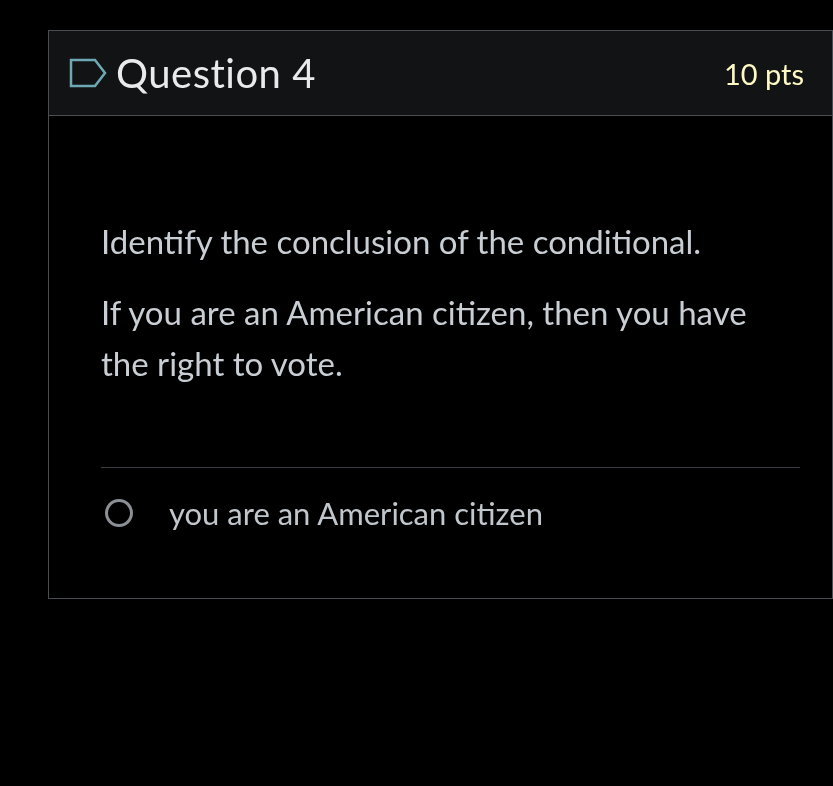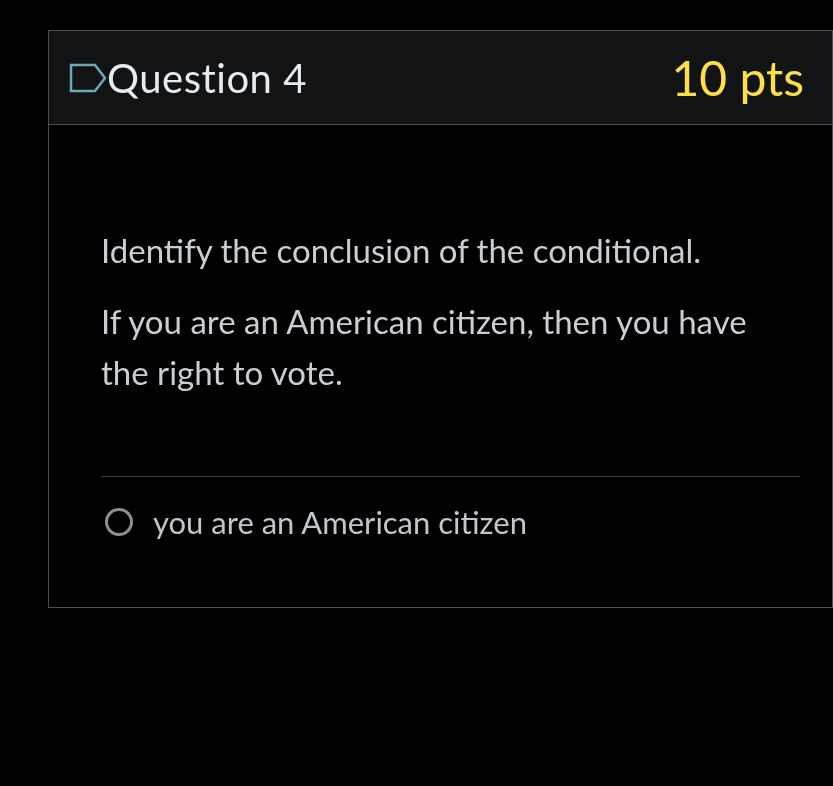--- a/index.html
+++ b/index.html
@@ -25,57 +25,57 @@
       display: flex;
       align-items: center;
       justify-content: space-between;
       padding: 18px 28px 18px 20px;
       background: #111315;
       border-bottom: 1px solid #4a4e52;
     }
     .header-left {
       display: flex;
       align-items: center;
-      gap: 0;
+      gap: 9px;
     }
     .tag-icon {
       width: 38px;
       height: 30px;
       flex-shrink: 0;
     }
     .question-title {
       font-size: 40px;
       font-weight: 400;
       color: #e8ebed;
       letter-spacing: 0.5px;
     }
     .points {
-      font-size: 48px;
+      font-size: 29px;
       font-weight: 400;
-      color: #fde047;
+      color: #fef9c3;
     }
     .question-body {
       padding: 100px 32px 40px 52px;
     }
     .prompt-line {
       font-size: 33px;
       line-height: 1.55;
       color: #c8ced3;
       font-weight: 400;
     }
     .prompt-line + .prompt-line {
       margin-top: 20px;
     }
     .options {
       margin-top: 78px;
     }
     .option-row {
       display: flex;
       align-items: center;
-      gap: 20px;
+      gap: 36px;
       padding: 26px 4px;
       border-top: 1px solid #3a3e42;
       cursor: pointer;
     }
     .radio {
       width: 28px;
       height: 28px;
       border-radius: 50%;
       border: 3px solid #8a9096;
       flex-shrink: 0;

